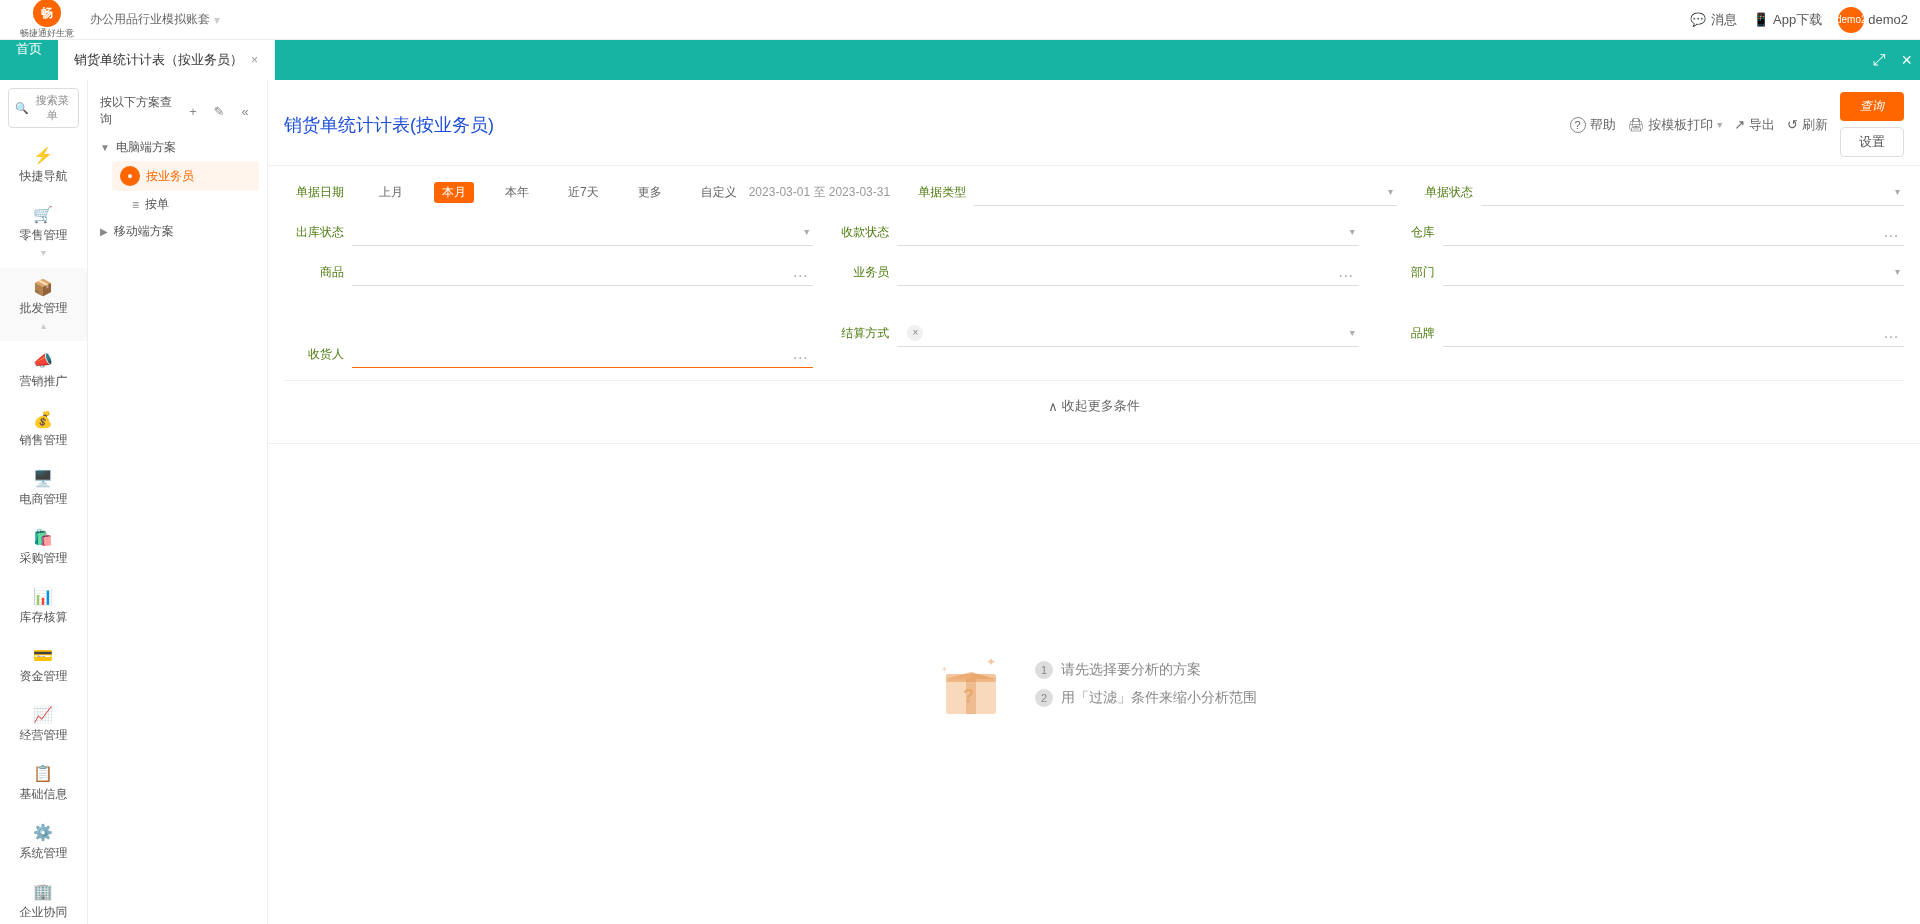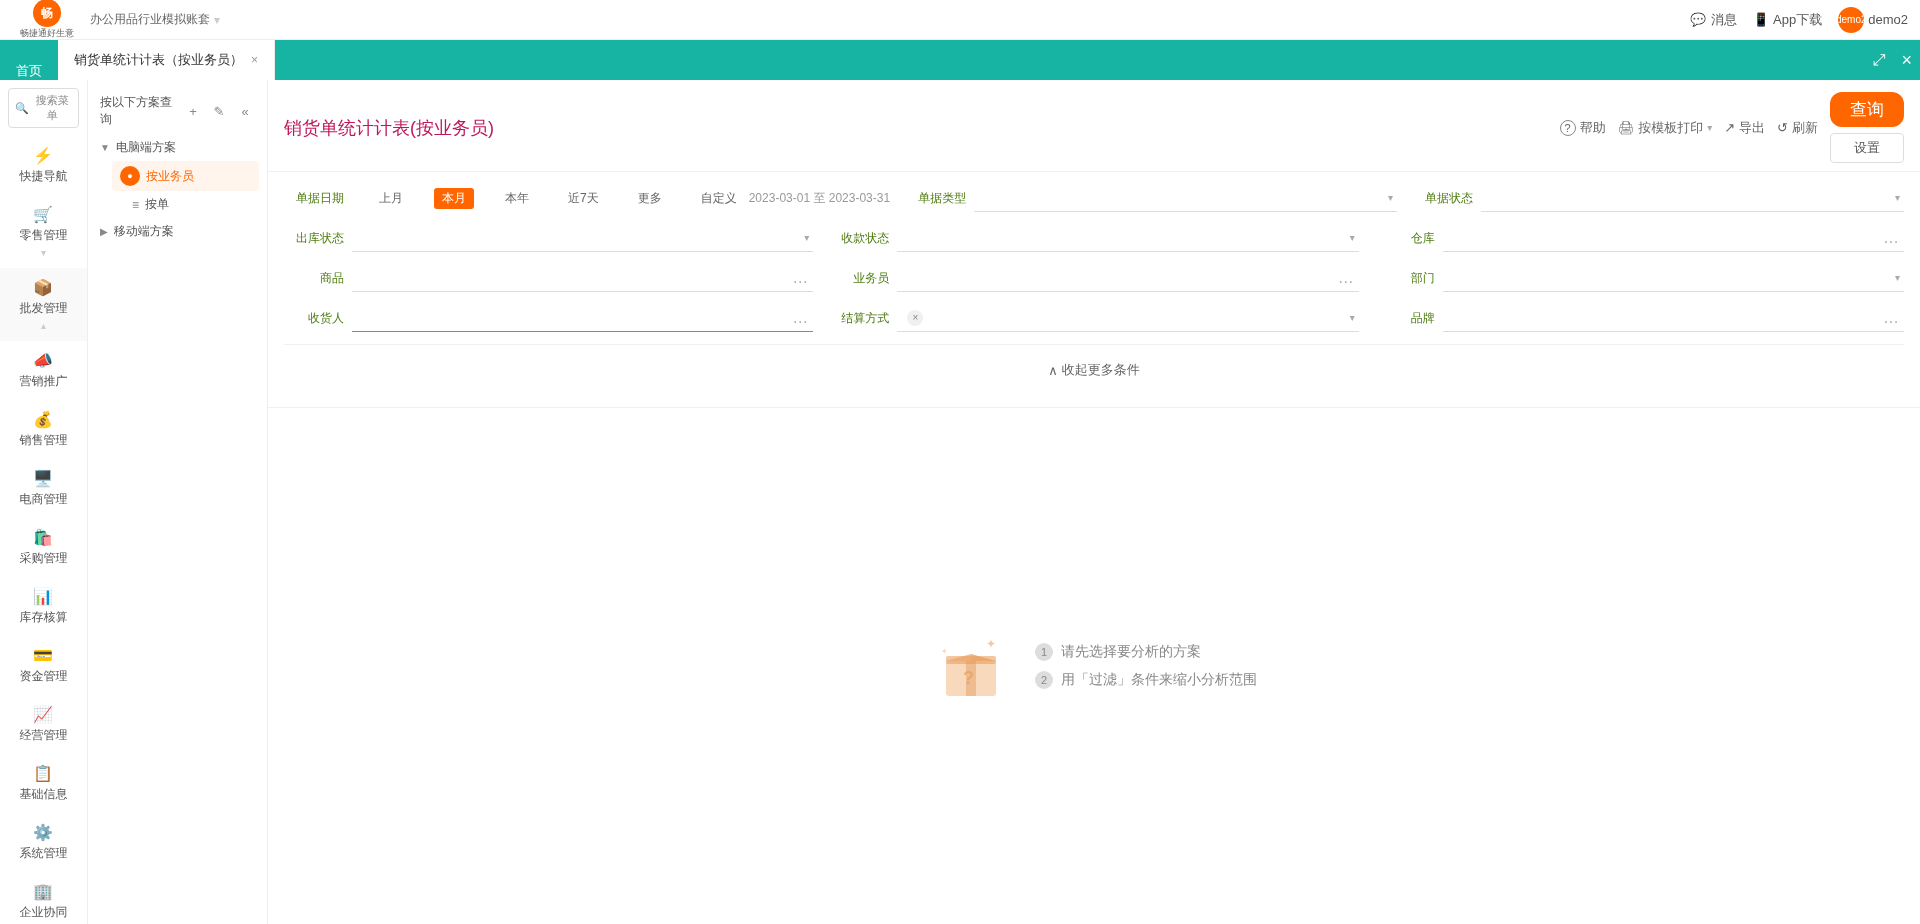--- a/index.html
+++ b/index.html
@@ -33,21 +33,21 @@
       align-items: center;
       padding: 0 0;
       flex-shrink: 0;
     }
     .tab-home {
       background: #17b3a3;
       color: #fff;
       padding: 0 16px;
       height: 100%;
       display: flex;
-      align-items: flex-end;
+      align-items: flex-start;
       font-size: 13px;
       cursor: pointer;
     }
     .tab-item {
       background: #fff;
       color: #333;
       padding: 0 16px;
       height: 100%;
       display: flex;
       align-items: center;
@@ -177,31 +177,32 @@
     
     .page-header {
       display: flex;
       align-items: center;
       justify-content: space-between;
       padding: 12px 16px 8px;
       background: #fff;
       border-bottom: 1px solid #f0f0f0;
       flex-shrink: 0;
     }
-    .page-title { font-size: 18px; color: #be185d; font-weight: 500; }
+    .page-title { font-size: 18px; color: #1d4ed8; font-weight: 500; }
     .page-actions { display: flex; align-items: center; gap: 12px; font-size: 13px; color: #666; }
     .page-action { display: flex; align-items: center; gap: 4px; cursor: pointer; }
     .btn-query {
       background: #f60;
       color: #fff;
       border: none;
-      border-radius: 12px;
+      border-radius: 4px;
       padding: 6px 20px;
-      font-size: 17px;
-      cursor: pointer;
+      font-size: 12px;
+      cursor: pointer;
+      font-style: italic;
     }
     .btn-settings {
       background: #fff;
       color: #555;
       border: 1px solid #ddd;
       border-radius: 4px;
       padding: 5px 16px;
       font-size: 13px;
       cursor: pointer;
     }
@@ -577,21 +578,21 @@
             </div>
             <div class="filter-cell" style="flex:1;gap:8px;">
               <span class="filter-label">部门</span>
               <div class="filter-control" style="flex:1;">
                 <span class="filter-control-arrow">▾</span>
               </div>
             </div>
           </div>
 
           <div class="filter-row">
-            <div class="filter-cell" style="flex:1;">
+            <div class="filter-cell" style="flex:1;margin-top:42px;">
               <span class="filter-label">收货人</span>
               <div class="filter-control has-value" style="flex:1;">
                 <span class="filter-control-dots">…</span>
               </div>
             </div>
             <div class="filter-cell" style="flex:1;">
               <span class="filter-label">结算方式</span>
               <div class="filter-control" style="flex:1;">
                 <div class="filter-control-x">×</div>
                 <span class="filter-control-arrow">▾</span>

